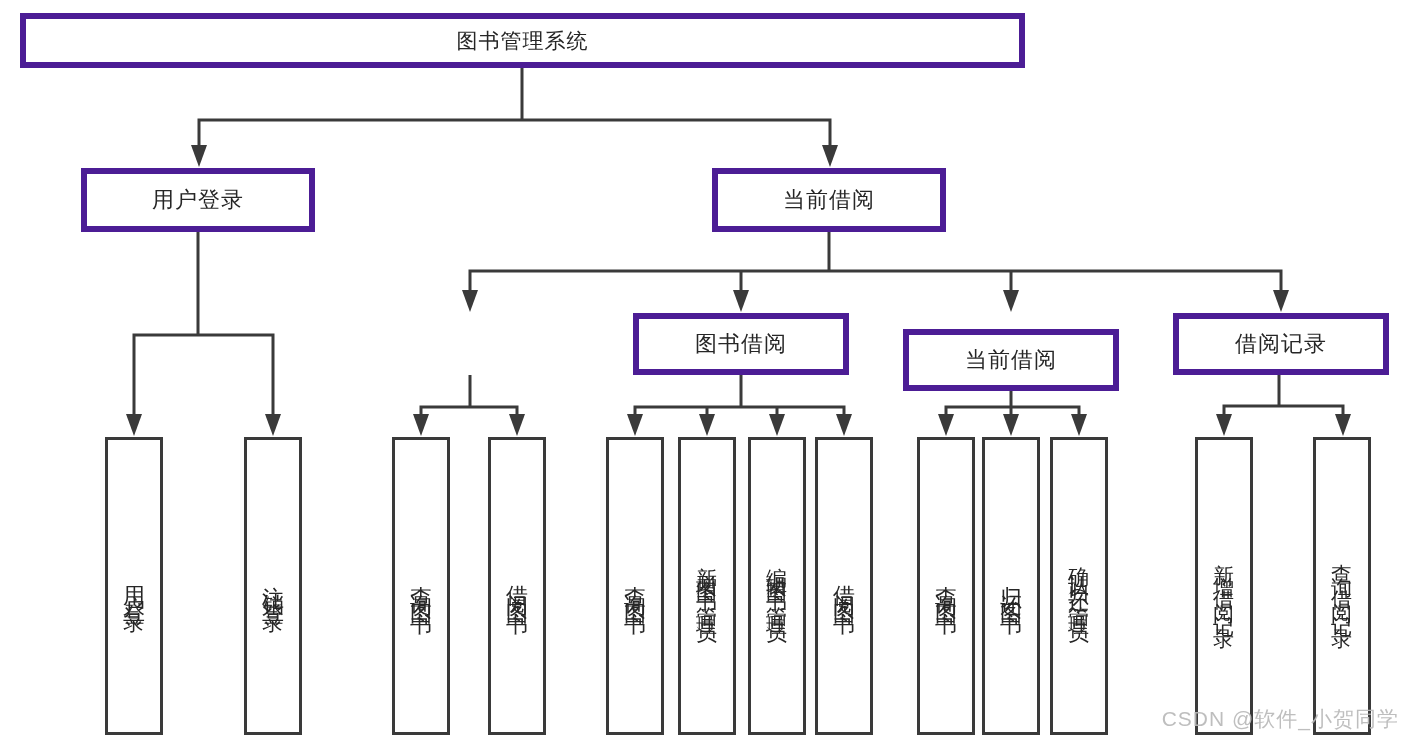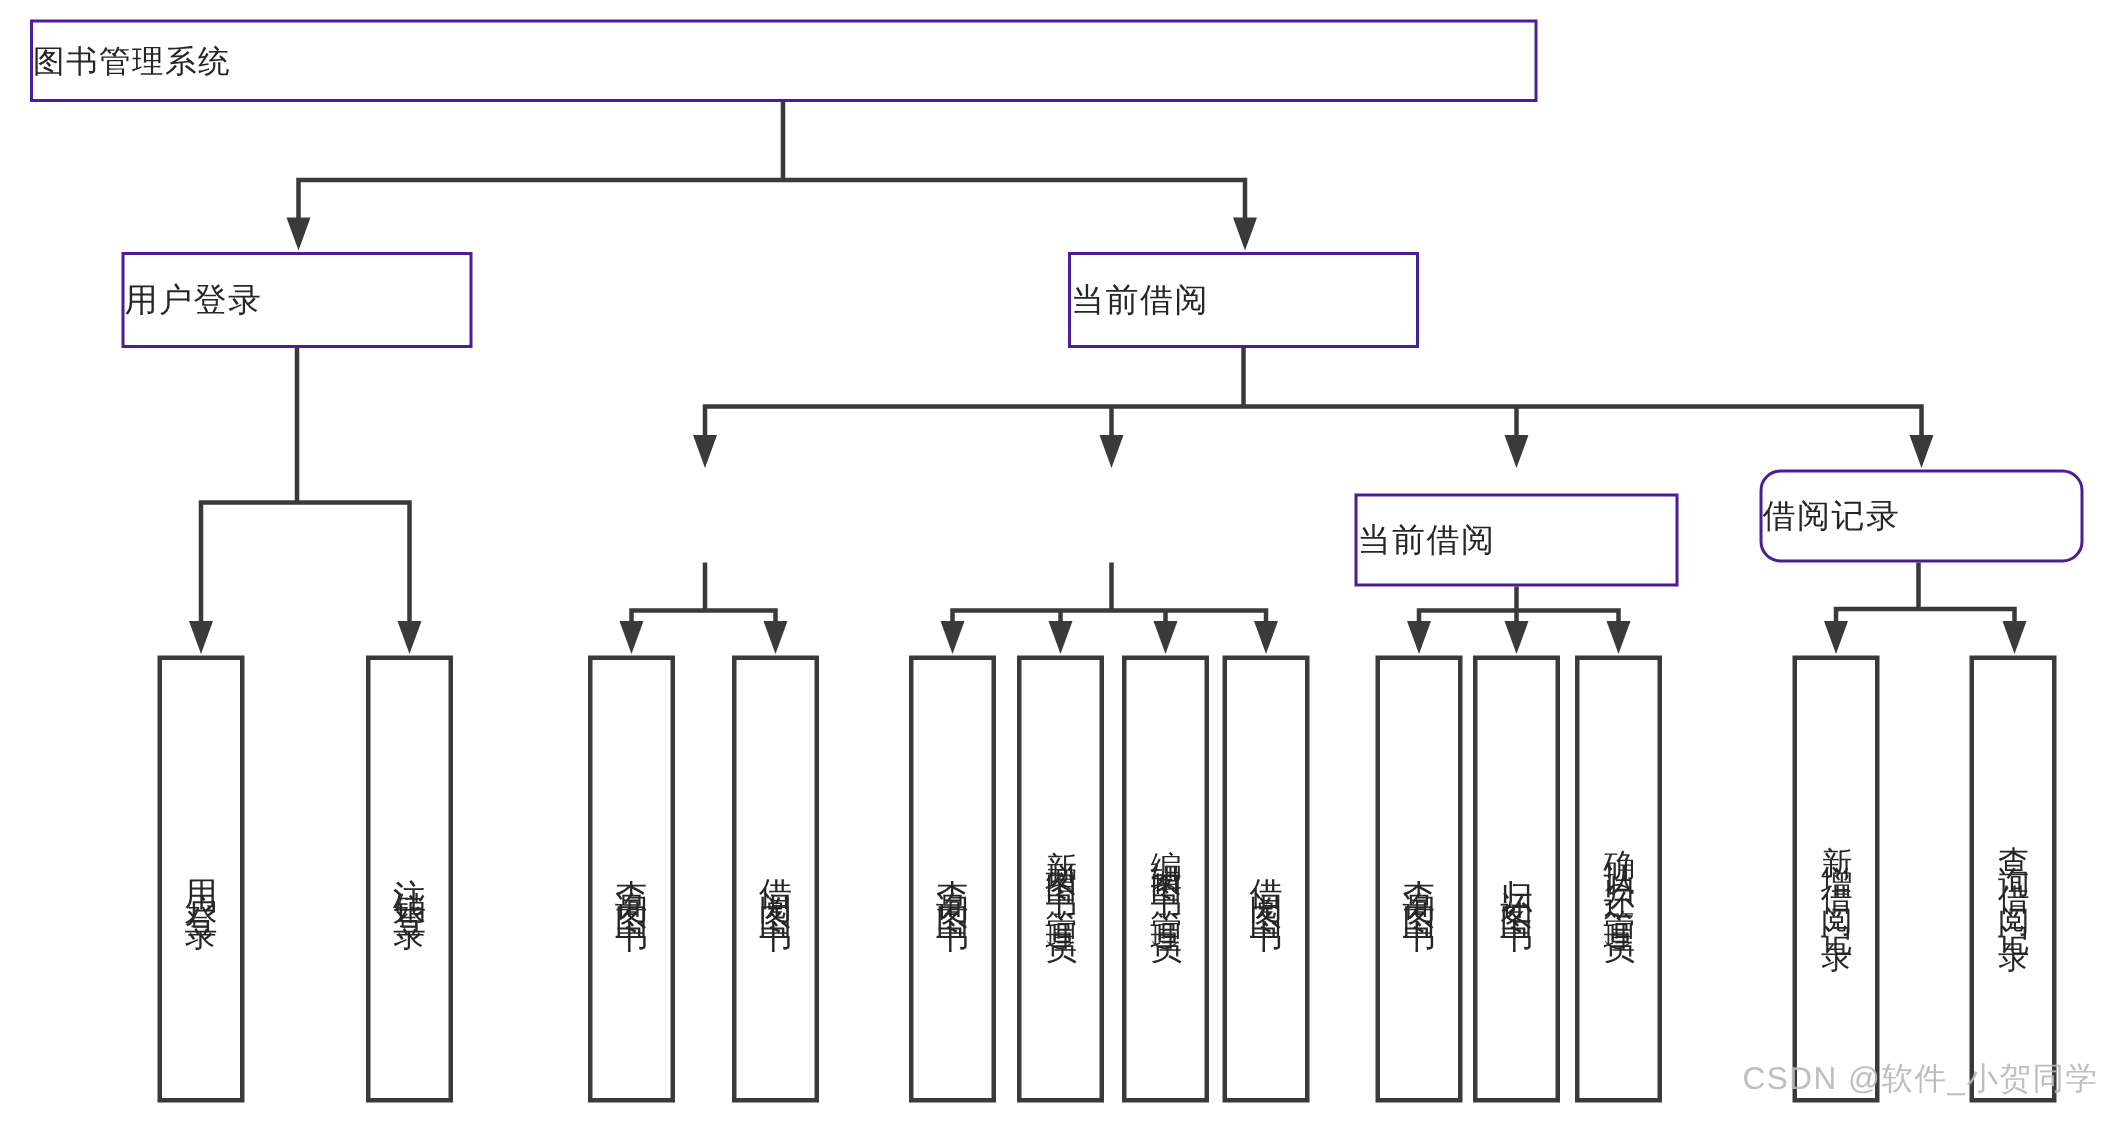--- a/index.html
+++ b/index.html
@@ -3,30 +3,30 @@
 <meta charset="utf-8">
 <style>
   html,body{margin:0;padding:0;background:#ffffff;}
   .canvas{
     position:relative;width:1405px;height:747px;background:#ffffff;overflow:hidden;
     font-family:"Liberation Sans","DejaVu Sans",sans-serif;
   }
   .canvas svg{position:absolute;left:0;top:0;}
   .node{
     position:absolute;box-sizing:border-box;background:#ffffff;
-    border:2px solid #4c1d95;display:flex;align-items:center;justify-content:flex-start;
+    border:6px solid #4c1d95;display:flex;align-items:center;justify-content:center;
     color:#262626;font-size:22px;letter-spacing:1px;z-index:2;
   }
   #root{left:20px;top:13px;width:1005px;height:55px;font-size:21px;}
   #n-user{left:81px;top:168px;width:234px;height:64px;}
   #n-mgmt{left:712px;top:168px;width:234px;height:64px;}
   #n-new{left:362px;top:313px;width:216px;height:62px;}
   #n-borrow{left:633px;top:313px;width:216px;height:62px;}
   #n-current{left:903px;top:313px;width:216px;height:62px;margin-top:16px;}
-  #n-records{left:1173px;top:313px;width:216px;height:62px;border-radius:14px;}
+  #n-records{left:1173px;top:313px;width:216px;height:62px;}
   .leaf{
     position:absolute;top:437px;width:58px;height:298px;box-sizing:border-box;
     background:#ffffff;border:3px solid #3a3a3a;
     display:flex;align-items:center;justify-content:center;z-index:2;
   }
   .leaf span{
     writing-mode:vertical-rl;color:#262626;line-height:1;
     font-size:22px;letter-spacing:9px;
   }
   .leaf.t9 span{font-size:21px;letter-spacing:8px;}
@@ -90,20 +90,23 @@
     <span>图书管理系统</span>
   </div>
 
   <div class="node" id="n-user">
     <span>用户登录</span>
   </div>
   <div class="node" id="n-mgmt">
     <span>当前借阅</span>
   </div>
 
+  <div class="node" id="n-borrow">
+    <span>图书借阅</span>
+  </div>
   <div class="node" id="n-current">
     <span>当前借阅</span>
   </div>
   <div class="node" id="n-records">
     <span>借阅记录</span>
   </div>
 
   <div class="leaf" id="lf1">
     <span>用户登录</span>
   </div>

